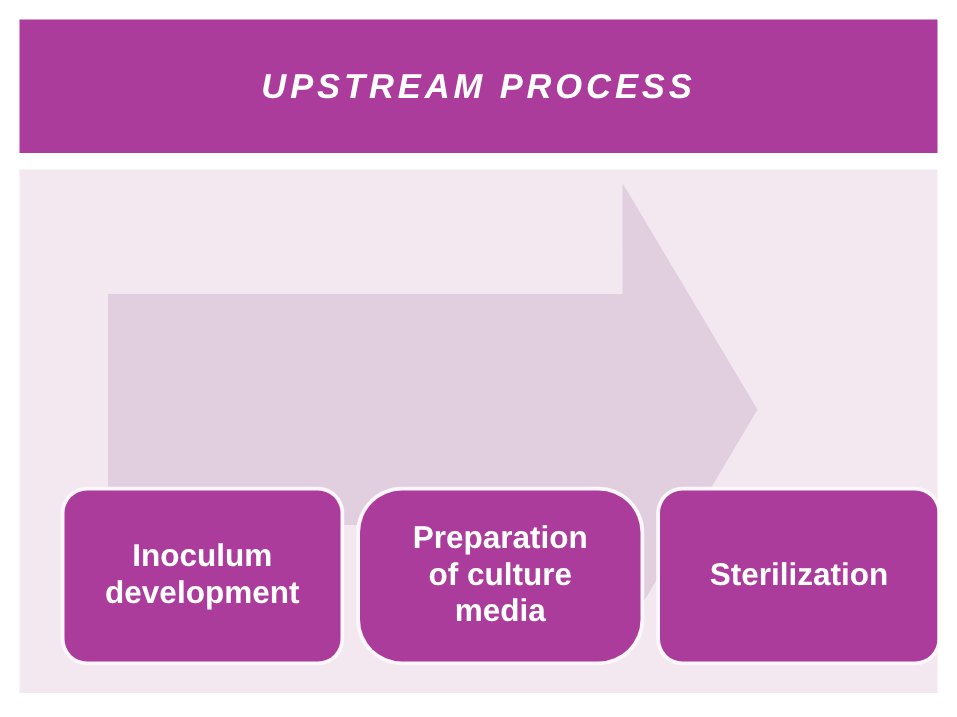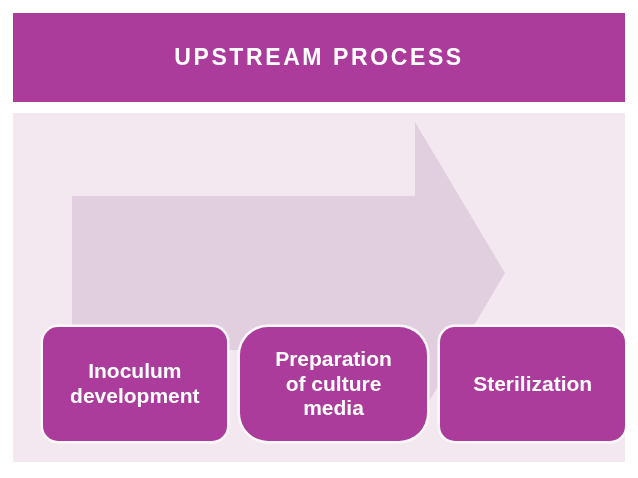--- a/index.html
+++ b/index.html
@@ -35,20 +35,21 @@
   }
   #title-text {
     color: #ffffff;
     font-size: 23px;
     font-weight: bold;
     letter-spacing: 2.6px;
     text-transform: uppercase;
     font-family: "Liberation Sans", sans-serif;
     line-height: 1;
     white-space: nowrap;
+    font-style: italic;
   }
 
   
   #body-panel {
     position: absolute;
     left: 13px;
     top: 113px;
     width: 612px;
     height: 349px;
     background: var(--panel, #f3e8f0);

